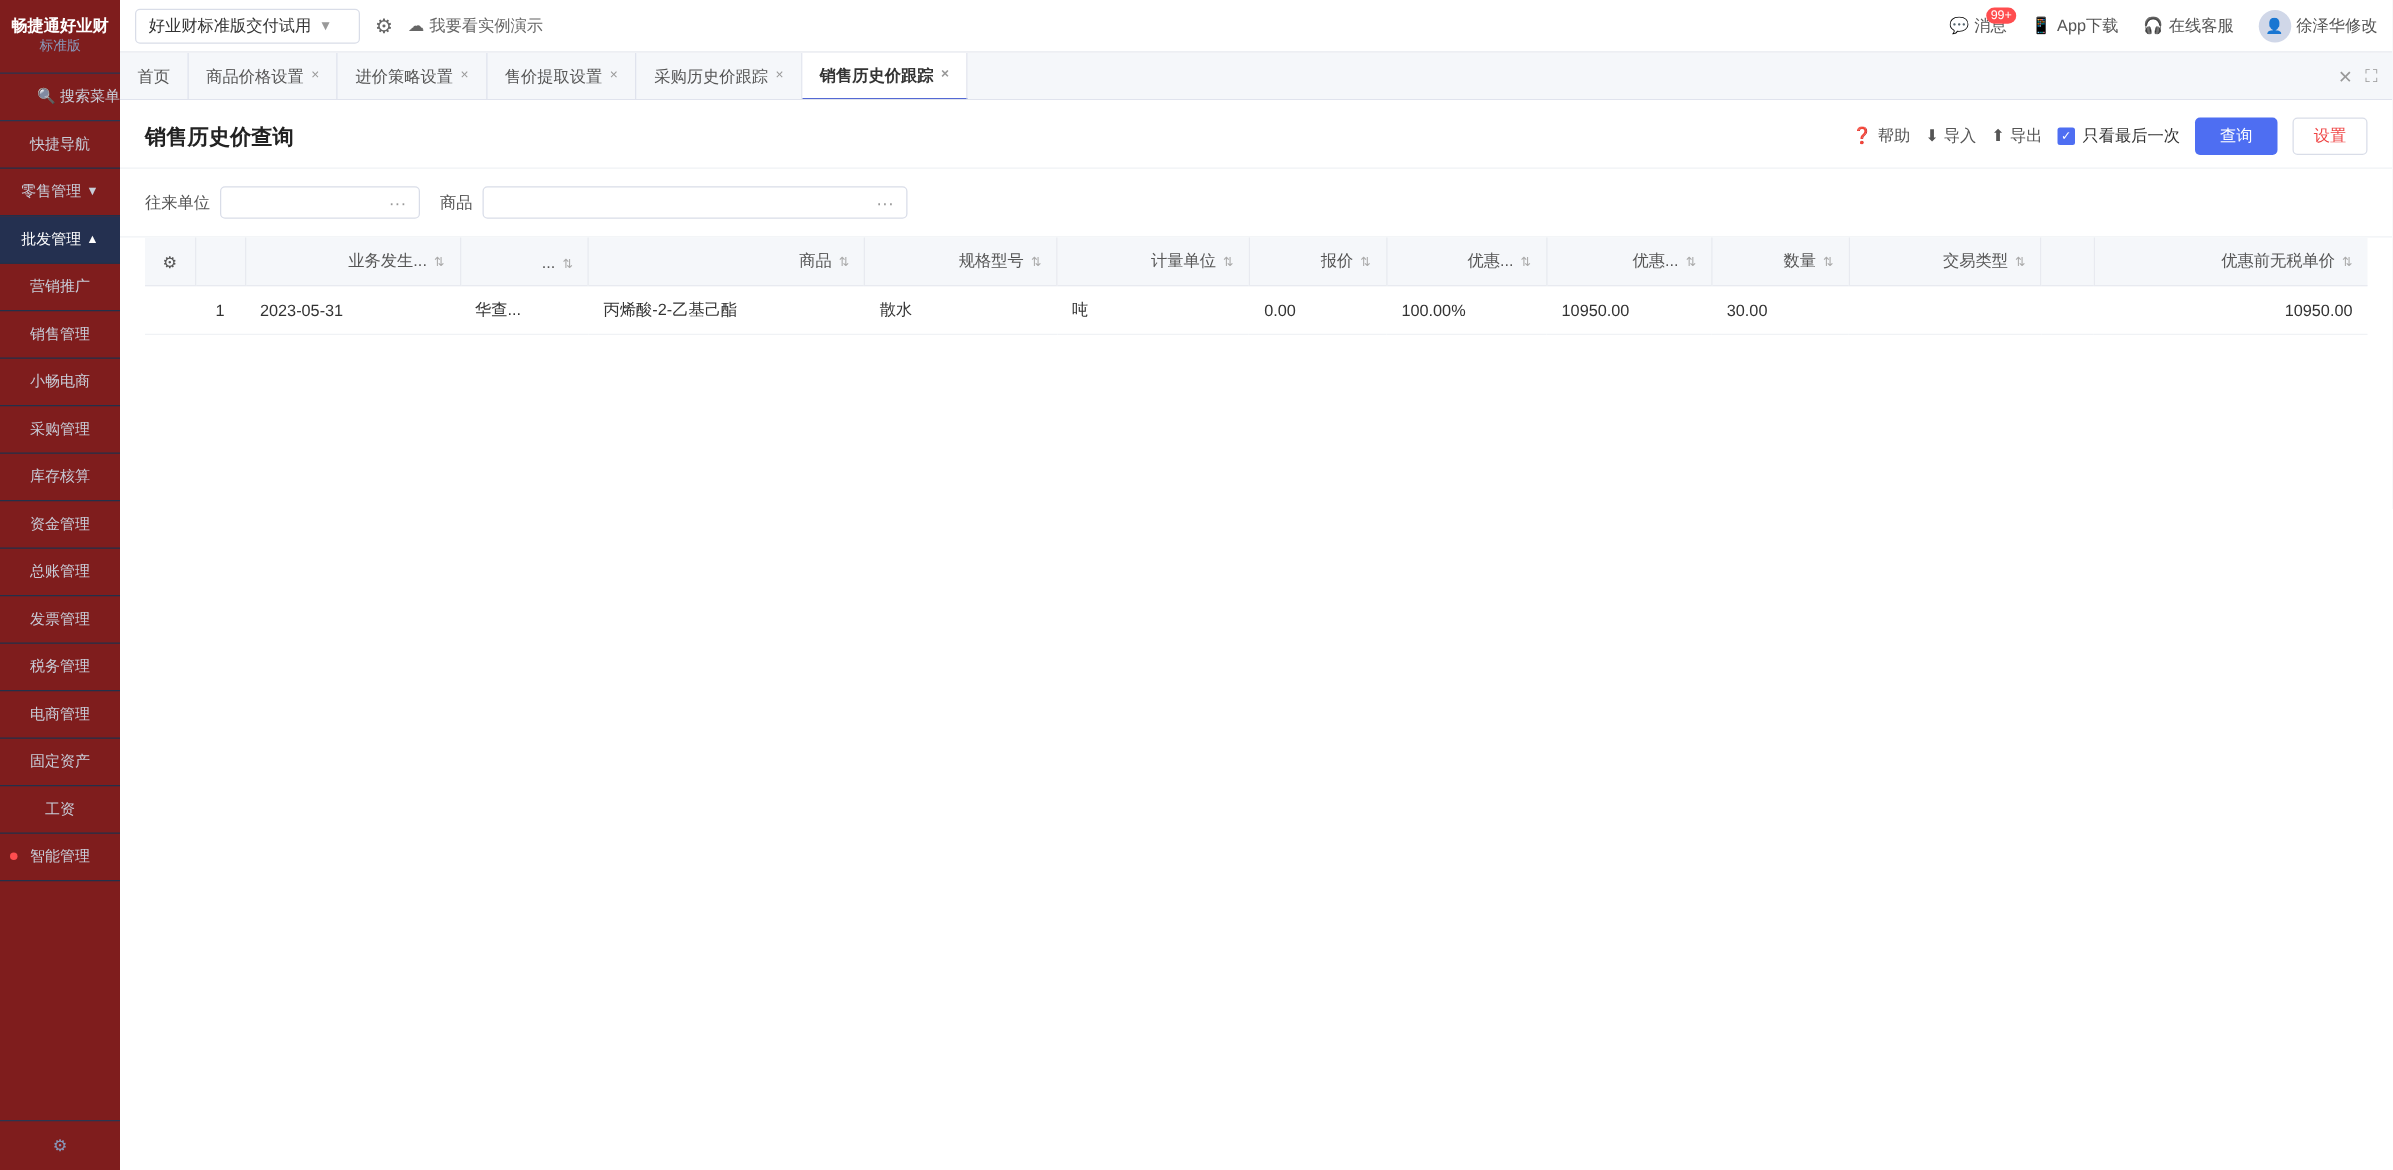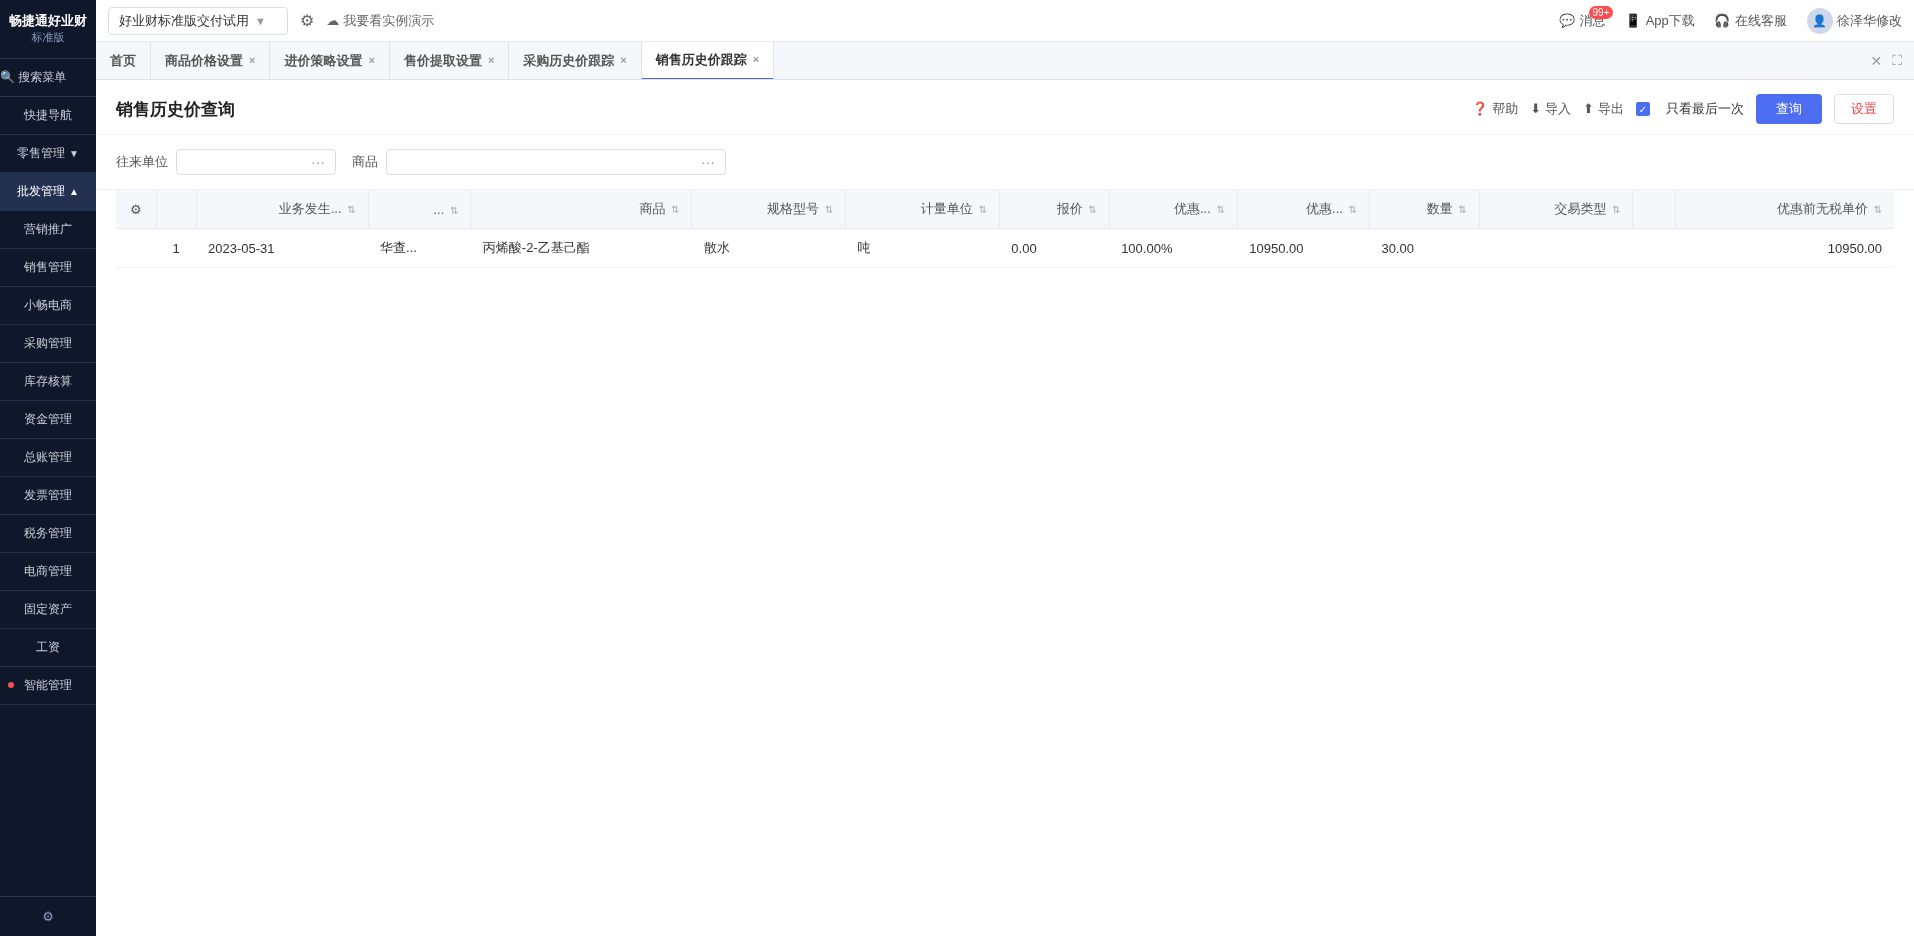--- a/index.html
+++ b/index.html
@@ -1,40 +1,40 @@
 <!DOCTYPE html>
 <html><head>
   <meta charset="utf-8">
   <style>
     * { box-sizing: border-box; margin: 0; padding: 0; }
     body { font-family: 'Microsoft YaHei', Arial, sans-serif; font-size: 13px; background: #f0f2f5; display: flex; height: 936px; overflow: hidden; }
 
     
     .sidebar {
       width: 96px;
-      background: #0f172a;
+      background: #7f1d1d;
       color: #c8cdd8;
       display: flex;
       flex-direction: column;
       flex-shrink: 0;
       height: 100%;
     }
     .sidebar-logo {
       padding: 12px 8px;
       text-align: center;
       border-bottom: 1px solid #2a3550;
       font-size: 12px;
       color: #fff;
       line-height: 1.4;
     }
     .sidebar-logo .logo-title { font-size: 13px; font-weight: bold; }
     .sidebar-logo .logo-sub { font-size: 11px; color: #8899bb; }
     .sidebar-search {
       padding: 10px 0;
-      text-align: left;
+      text-align: right;
       color: #c8cdd8;
       cursor: pointer;
       font-size: 12px;
       border-bottom: 1px solid #2a3550;
     }
     .sidebar-nav-item {
       padding: 10px 4px;
       text-align: center;
       cursor: pointer;
       font-size: 12px;
@@ -160,21 +160,20 @@
       align-items: center;
       gap: 6px;
       padding: 0 14px;
       height: 38px;
       cursor: pointer;
       font-size: 13px;
       color: #555;
       border-right: 1px solid #e0e3ed;
       white-space: nowrap;
       flex-shrink: 0;
-      font-weight: bold;
     }
     .tab-item.active {
       background: #fff;
       color: #333;
       border-bottom: 2px solid #5469d4;
       font-weight: 700;
     }
     .tab-close {
       font-size: 11px;
       color: #999;
@@ -246,21 +245,21 @@
       border: 1px solid #d9dde8;
       border-radius: 4px;
       padding: 5px 16px;
       font-size: 13px;
       cursor: pointer;
       font-family: inherit;
     }
     .checkbox-label {
       display: flex;
       align-items: center;
-      gap: 16px;
+      gap: 6px;
       font-size: 13px;
       color: #333;
       cursor: pointer;
     }
     .checkbox-box {
       width: 14px;
       height: 14px;
       border: 2px solid #4e6ef2;
       border-radius: 2px;
       background: #4e6ef2;

